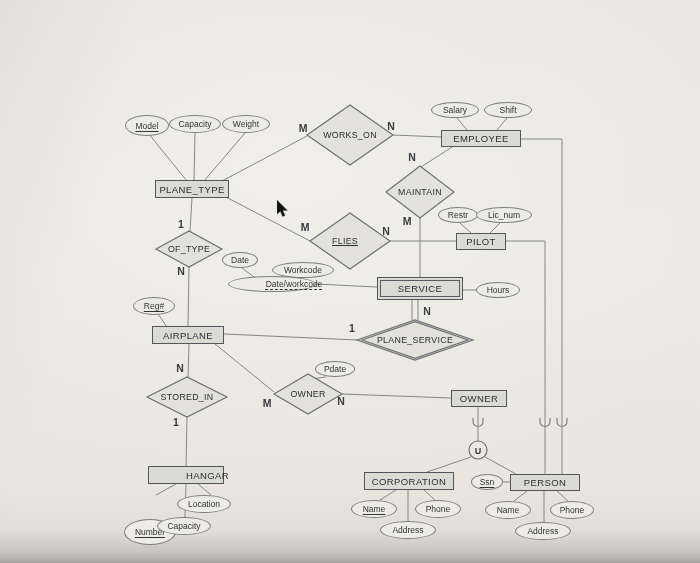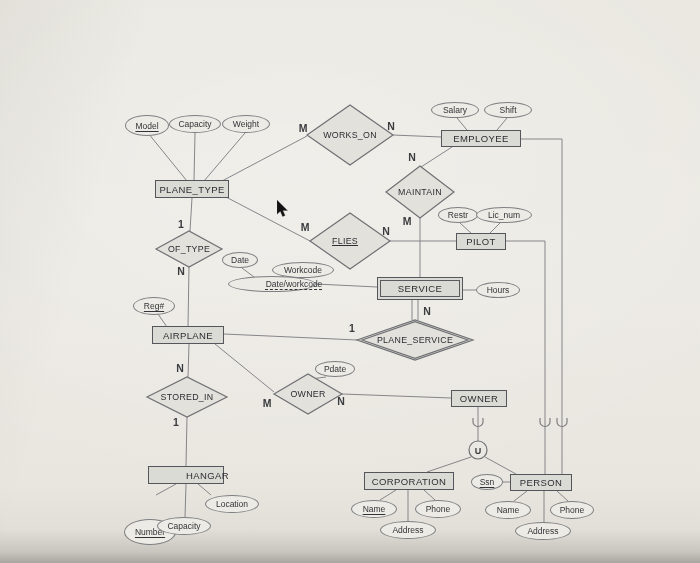--- a/index.html
+++ b/index.html
@@ -137,21 +137,21 @@
       </div>
       <div class="entity" style="left: 451px; top: 390px; width: 56px; height: 17px;">
         <span>OWNER</span>
       </div>
       <div class="entity" style="left: 148px; top: 466px; width: 76px; height: 18px; padding-left: 43px;">
         <span>HANGAR</span>
       </div>
       <div class="entity" style="left: 364px; top: 472px; width: 90px; height: 18px;">
         <span>CORPORATION</span>
       </div>
-      <div class="entity" style="left: 510px; top: 474px; width: 62px; height: 17px;">
+      <div class="entity" style="left: 510px; top: 474px; width: 70px; height: 17px;">
         <span>PERSON</span>
       </div>
       <div class="oval" style="left: 125px; top: 115px; width: 44px; height: 21px;">
         <span class="key">Model</span>
       </div>
       <div class="oval" style="left: 169px; top: 115px; width: 52px; height: 18px;">
         <span>Capacity</span>
       </div>
       <div class="oval" style="left: 222px; top: 115px; width: 48px; height: 18px;">
         <span>Weight</span>
@@ -182,21 +182,21 @@
       </div>
       <div class="oval" style="left: 133px; top: 297px; width: 42px; height: 18px;">
         <span class="key">Reg#</span>
       </div>
       <div class="oval" style="left: 315px; top: 361px; width: 40px; height: 16px;">
         <span>Pdate</span>
       </div>
       <div class="oval" style="left: 124px; top: 495px; width: 52px; height: 26px; margin-top: 24px;">
         <span class="key">Number</span>
       </div>
-      <div class="oval" style="left: 205px; top: 495px; width: 54px; height: 18px;">
+      <div class="oval" style="left: 177px; top: 495px; width: 54px; height: 18px;">
         <span>Location</span>
       </div>
       <div class="oval" style="left: 157px; top: 517px; width: 54px; height: 18px;">
         <span>Capacity</span>
       </div>
       <div class="oval" style="left: 351px; top: 500px; width: 46px; height: 18px;">
         <span class="key">Name</span>
       </div>
       <div class="oval" style="left: 415px; top: 500px; width: 46px; height: 18px;">
         <span>Phone</span>

